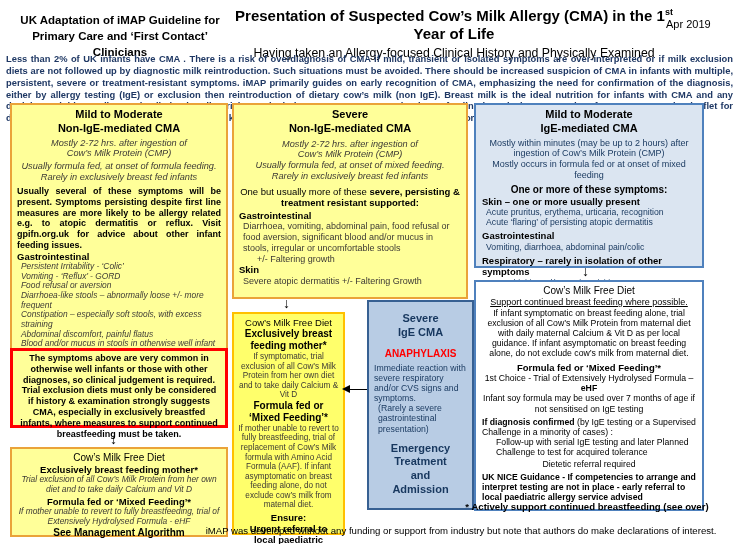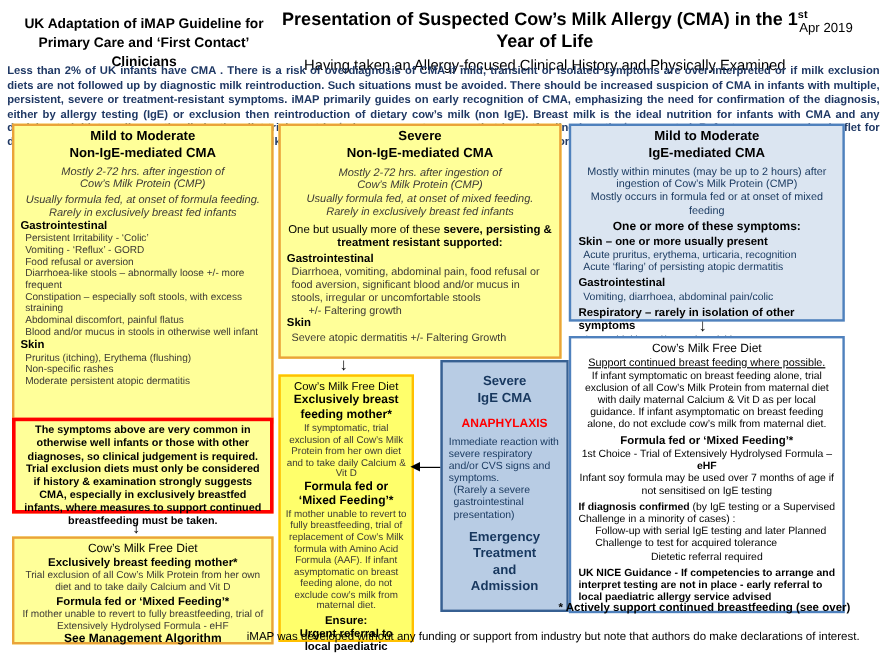--- a/index.html
+++ b/index.html
@@ -34,21 +34,21 @@
   .box-f{left:367px;top:300px;width:107px;height:210px;padding:4px 5px;}
   .box-g{left:474px;top:103px;width:230px;height:165px;padding:3px 6px;}
   .box-h{left:474px;top:280px;width:230px;height:231px;padding:3px 6px;}
   
   .t11{font-size:11px;line-height:1.25;}
   .t10{font-size:10px;line-height:1.2;}
   .t95{font-size:9.5px;line-height:1.2;}
   .t92{font-size:9.2px;line-height:1.18;font-style:italic;}
   .t9{font-size:9px;line-height:1.2;}
   .t87{font-size:8.7px;line-height:1.17;}
-  .t84{font-size:8.4px;line-height:1.15;}
+  .t84{font-size:8.4px;line-height:1.15;font-style:italic;}
   .t82{font-size:8.2px;line-height:1.16;}
   .mt1{margin-top:1px;}.mt2{margin-top:2px;}.mt3{margin-top:3px;}.mt4{margin-top:4px;}.mt6{margin-top:6px;}.mt8{margin-top:8px;}
   .ind{padding-left:4px;}
   .ind2{padding-left:18px;}
   .navy{color:#17375E;}
   .gray{color:#3d3a35;}
   .red{color:#FF0000;}
   .darrow{font-size:14px;font-weight:bold;line-height:1;}
   .hline{border-top:1.6px solid #000;width:21px;height:0;}
   .ltri{width:0;height:0;border-top:4.5px solid transparent;border-bottom:4.5px solid transparent;border-right:8px solid #000;}
@@ -70,20 +70,21 @@
 
 <div class="abs intro">Less than 2% of UK infants have CMA . There is a risk of overdiagnosis of CMA if mild, transient or isolated symptoms are over-interpreted or if milk exclusion diets are not followed up by diagnostic milk  reintroduction. Such situations must be avoided. There should be increased suspicion of CMA in infants with multiple, persistent, severe or treatment-resistant symptoms. iMAP primarily  guides on early recognition of CMA, emphasizing the need for confirmation of the diagnosis, either by allergy testing (IgE) or exclusion then reintroduction of dietary cow’s milk (non IgE). Breast milk is the ideal nutrition for infants with CMA and any decision to initiate a diagnostic elimination  diet trial must include measures to ensure that breastfeeding is actively supported. Refer to accompanying leaflet for details of supporting ongoing breastfeeding in milk allergic infant.  Firststepsnutrition.org is a useful information source on formula composition.</div>
 
 <div class="abs ybox box-a">
   <div class="c t11 b">Mild to Moderate</div>
   <div class="c t11 b">Non-IgE-mediated CMA</div>
   <div class="c t92 gray mt2">Mostly 2-72 hrs. after ingestion of</div>
   <div class="c t92 gray">Cow’s Milk Protein (CMP)</div>
   <div class="c t92 gray mt2">Usually formula fed, at onset of formula feeding.</div>
   <div class="c t92 gray">Rarely in exclusively breast fed infants</div>
+  <div class="t9 b mt3" style="text-align:justify;">Usually several of these symptoms will be present. Symptoms persisting despite first line measures are more likely to be allergy related e.g. to atopic dermatitis or reflux. Visit gpifn.org.uk for advice about other infant feeding issues.</div>
   <div class="t95 b">Gastrointestinal</div>
   <div class="t84 gray ind">Persistent Irritability  - ‘Colic’</div>
   <div class="t84 gray ind">Vomiting  -  ‘Reflux’  -  GORD</div>
   <div class="t84 gray ind">Food refusal or aversion</div>
   <div class="t84 gray ind">Diarrhoea-like stools – abnormally loose +/- more frequent</div>
   <div class="t84 gray ind">Constipation – especially soft stools, with excess straining</div>
   <div class="t84 gray ind">Abdominal discomfort,  painful  flatus</div>
   <div class="t84 gray ind">Blood and/or  mucus  in stools in otherwise well infant</div>
   <div class="t95 b mt1">Skin</div>
   <div class="t84 gray ind">Pruritus (itching), Erythema (flushing)</div>

